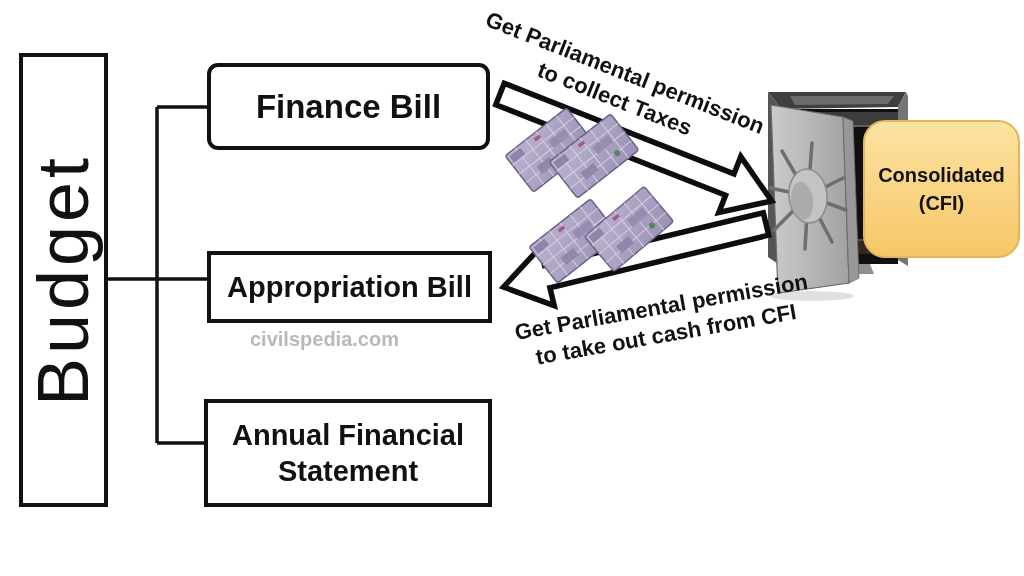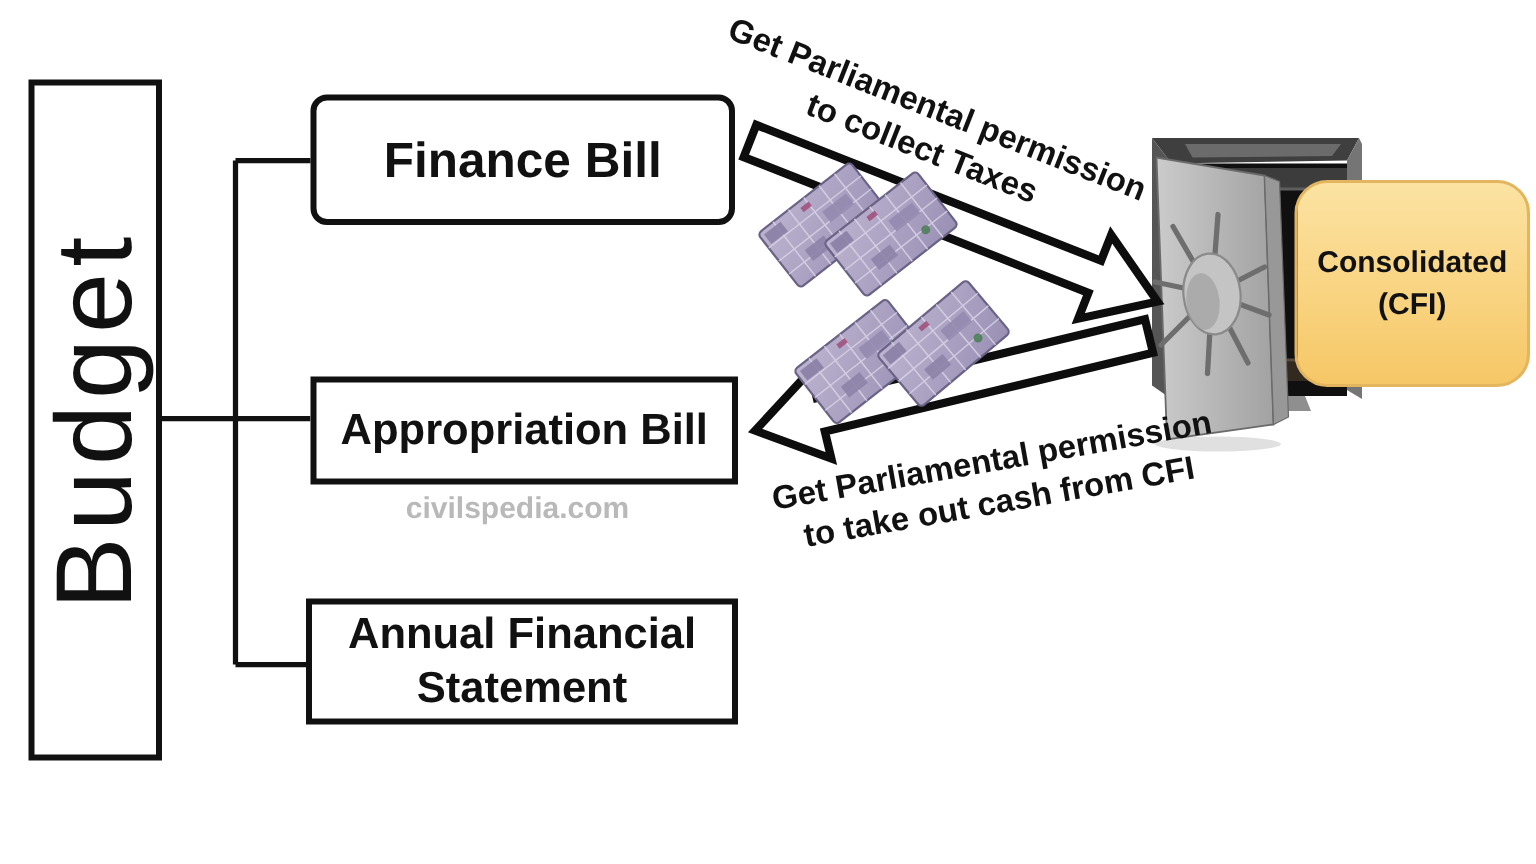--- a/index.html
+++ b/index.html
@@ -15,38 +15,38 @@
   }
   #budget-box{
     left:19px;top:53px;width:89px;height:454px;font-weight:400;
   }
   #budget-box .vtext{
     transform:rotate(-90deg);white-space:nowrap;font-size:72px;
     letter-spacing:4px;line-height:1;color:#111;
   }
   #finance-box{left:207px;top:63px;width:283px;height:87px;font-size:33px;border-radius:11px;}
   #appro-box{left:207px;top:235px;width:285px;height:72px;font-size:29px;white-space:nowrap;margin-top:16px;}
-  #afs-box{left:204px;top:399px;width:288px;height:84px;font-size:29px;line-height:1.25;padding:20px 10px;}
+  #afs-box{left:204px;top:399px;width:288px;height:108px;font-size:29px;line-height:1.25;padding:20px 10px;}
   #cfi-box{
     position:absolute;left:863px;top:120px;width:157px;height:138px;z-index:3;
     border:2px solid #e2b55e;box-sizing:border-box;
     display:flex;flex-direction:column;align-items:center;justify-content:center;
     font-weight:bold;font-size:20px;line-height:1.42;text-align:center;color:#111;
     background:linear-gradient(180deg,#fce3a2 0%,#f6c766 100%);
   }
   .arrow-label{
     position:absolute;z-index:4;width:330px;height:60px;
     font-weight:bold;font-size:22px;line-height:1.25;text-align:center;
     white-space:nowrap;color:#111;
   }
   #tax-label{left:454px;top:58px;transform:rotate(21.5deg);}
   #cash-label{left:499px;top:293px;transform:rotate(-10deg);}
   #watermark{
     position:absolute;left:250px;top:328px;width:190px;z-index:2;
-    text-align:center;font-weight:bold;font-size:20px;color:#b9b9b9;
+    text-align:left;font-weight:bold;font-size:20px;color:#b9b9b9;
   }
 </style>
 </head>
 <body>
 
 <div id="canvas">
 
   <svg class="layer-svg" viewBox="0 0 1024 576" aria-hidden="true">
     <defs>
       <linearGradient id="doorGrad" x1="0" y1="0" x2="1" y2="0">

